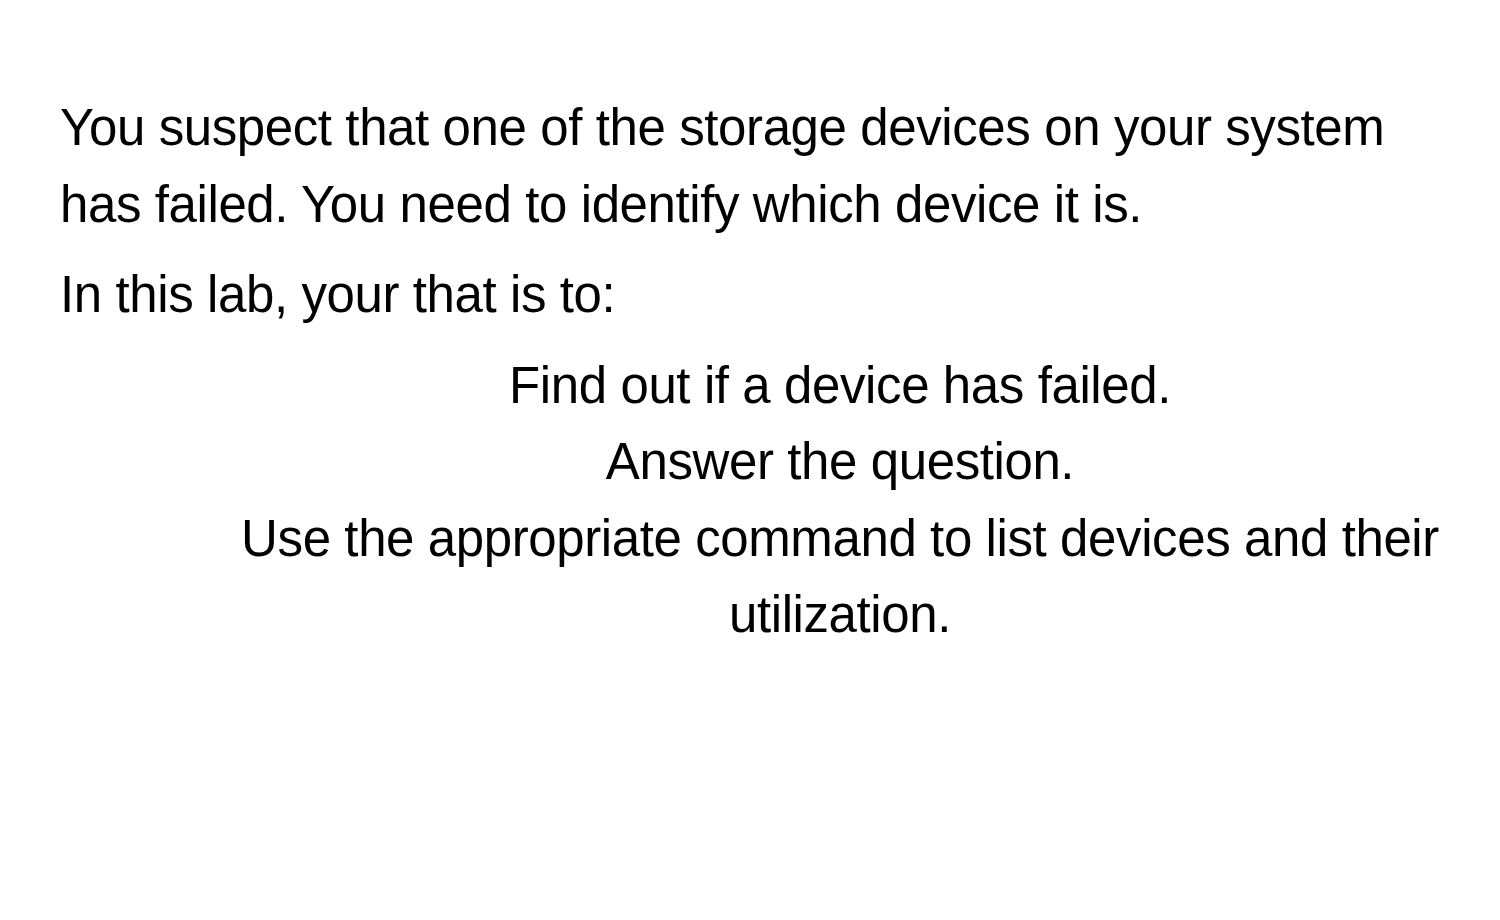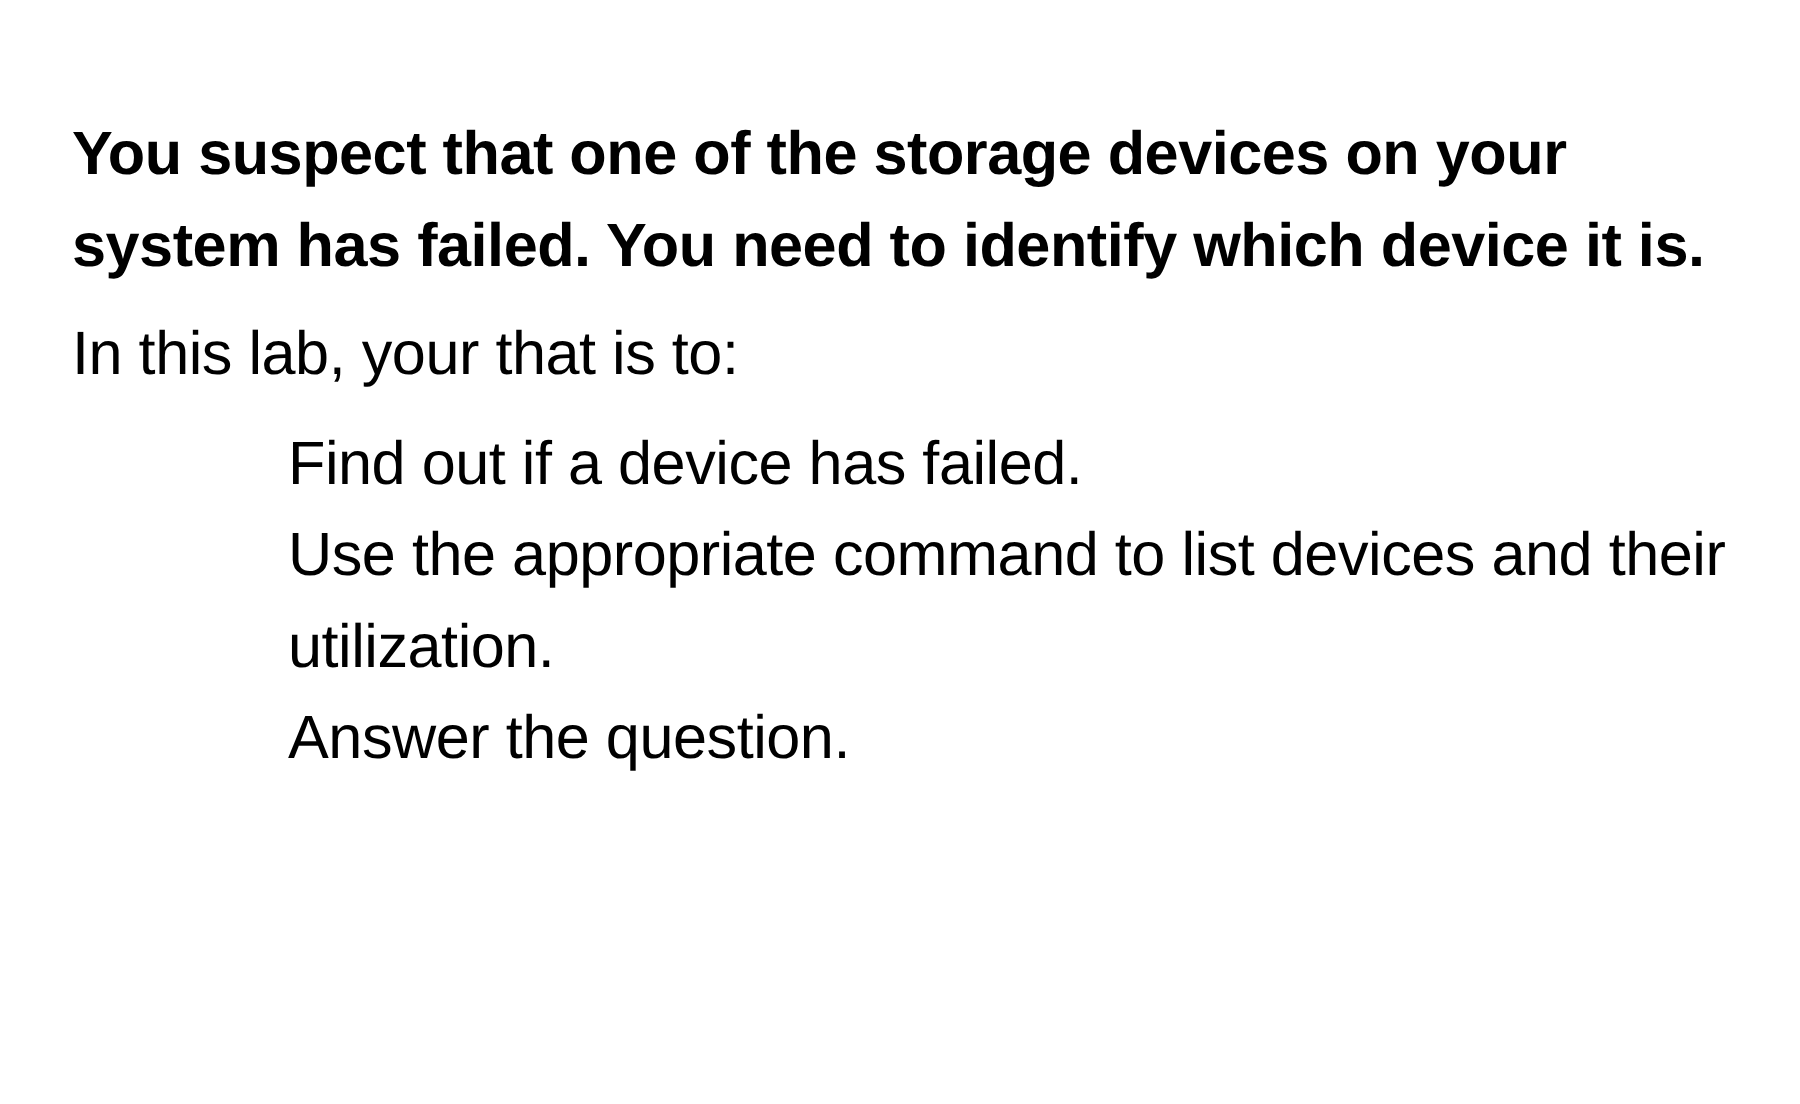--- a/index.html
+++ b/index.html
@@ -11,44 +11,45 @@
       width: 1500px;
       height: 920px;
       background: #ffffff;
       font-family: -apple-system, BlinkMacSystemFont, "Segoe UI", Helvetica, Arial, sans-serif;
       color: #000000;
       padding: 90px 60px 60px 60px;
     }
     .intro-paragraph {
       font-size: 51px;
       line-height: 1.5;
-      font-weight: 700;
+      font-weight: 400;
       margin-bottom: 14px;
       letter-spacing: -0.4px;
     }
     .task-heading {
       font-size: 51px;
       line-height: 1.5;
       font-weight: 400;
       margin-bottom: 14px;
       letter-spacing: -0.4px;
     }
     .task-list {
       padding-left: 180px;
     }
     .task-item {
       font-size: 51px;
       line-height: 1.5;
       font-weight: 400;
       margin-bottom: 0px;
       letter-spacing: -0.4px;
+      text-align: center;
     }
   </style>
 </head>
 <body>
 
 <p class="intro-paragraph">You suspect that one of the storage devices on your system has failed. You need to identify which device it is.</p>
 <p class="task-heading">In this lab, your that is to:</p>
 <div class="task-list">
   <p class="task-item">Find out if a device has failed.</p>
+  <p class="task-item">Answer the question.</p>
   <p class="task-item">Use the appropriate command to list devices and their utilization.</p>
-  <p class="task-item">Answer the question.</p>
 </div>
 
 </body></html>

